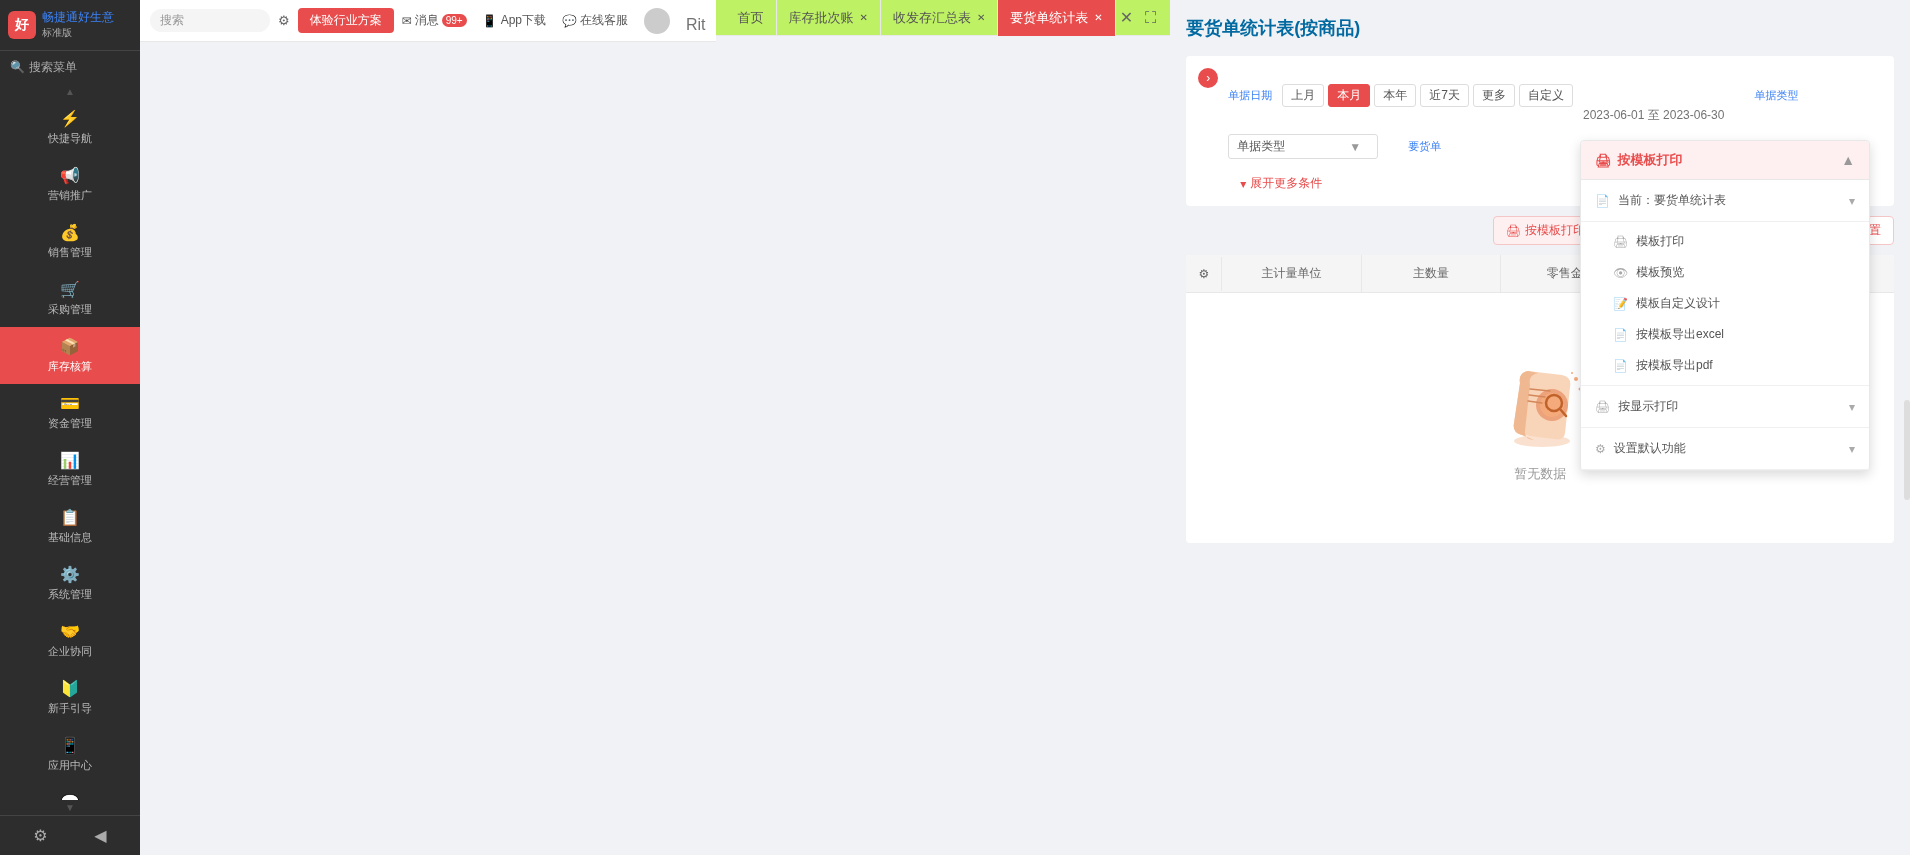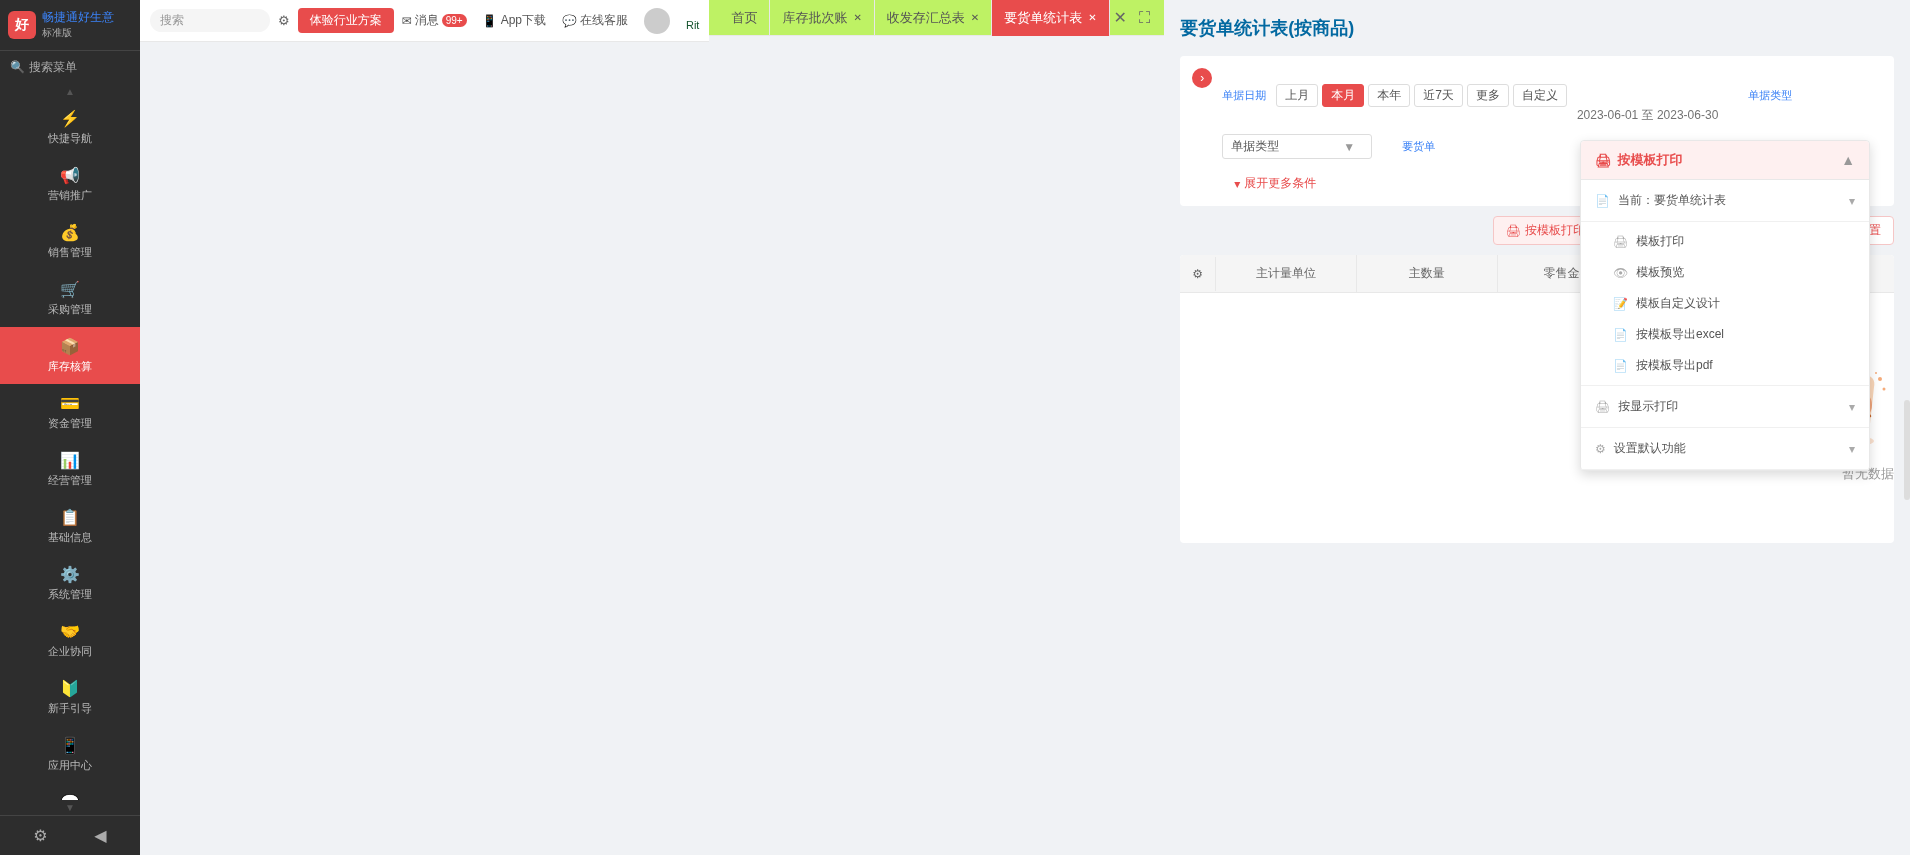--- a/index.html
+++ b/index.html
@@ -91,21 +91,21 @@
       margin-left: auto;
       display: flex; align-items: center; gap: 16px;
     }
     .top-bar-msg { position: relative; cursor: pointer; color: #555; font-size: 12px; display: flex; align-items: center; gap: 3px; }
     .badge {
       background: #e84c4c; color: #fff; border-radius: 8px;
       font-size: 10px; padding: 1px 4px; min-width: 16px; text-align: center;
     }
     .top-bar-app, .top-bar-service { color: #555; font-size: 12px; cursor: pointer; display: flex; align-items: center; gap: 3px; }
     .top-bar-avatar { width: 26px; height: 26px; background: #ccc; border-radius: 50%; cursor: pointer; }
-    .top-bar-username { color: #14532d; font-size: 11px; cursor: pointer; margin-top: 8px; }
+    .top-bar-username { color: #737373; font-size: 16px; cursor: pointer; margin-top: 8px; }
 
     
     .tab-bar {
       background: #bef264;
       height: 36px;
       display: flex;
       align-items: center;
       padding: 0 10px;
       border-bottom: 1px solid #e8e8e8;
       flex-shrink: 0;
@@ -258,21 +258,21 @@
       color: #666;
       flex: 1;
       text-align: center;
       border-right: 1px solid #e8e8e8;
     }
     .table-th:first-child { flex: 0 0 36px; }
     .table-th:last-child { border-right: none; }
 
     
     .empty-state {
-      display: flex; flex-direction: column; align-items: flex-end; justify-content: center;
+      display: flex; flex-direction: column; align-items: center; justify-content: center;
       padding: 60px 0;
     }
     .empty-icon {
       width: 100px; height: 100px;
       margin-bottom: 12px;
       position: relative;
     }
     .empty-text { color: #999; font-size: 13px; }
 
     

